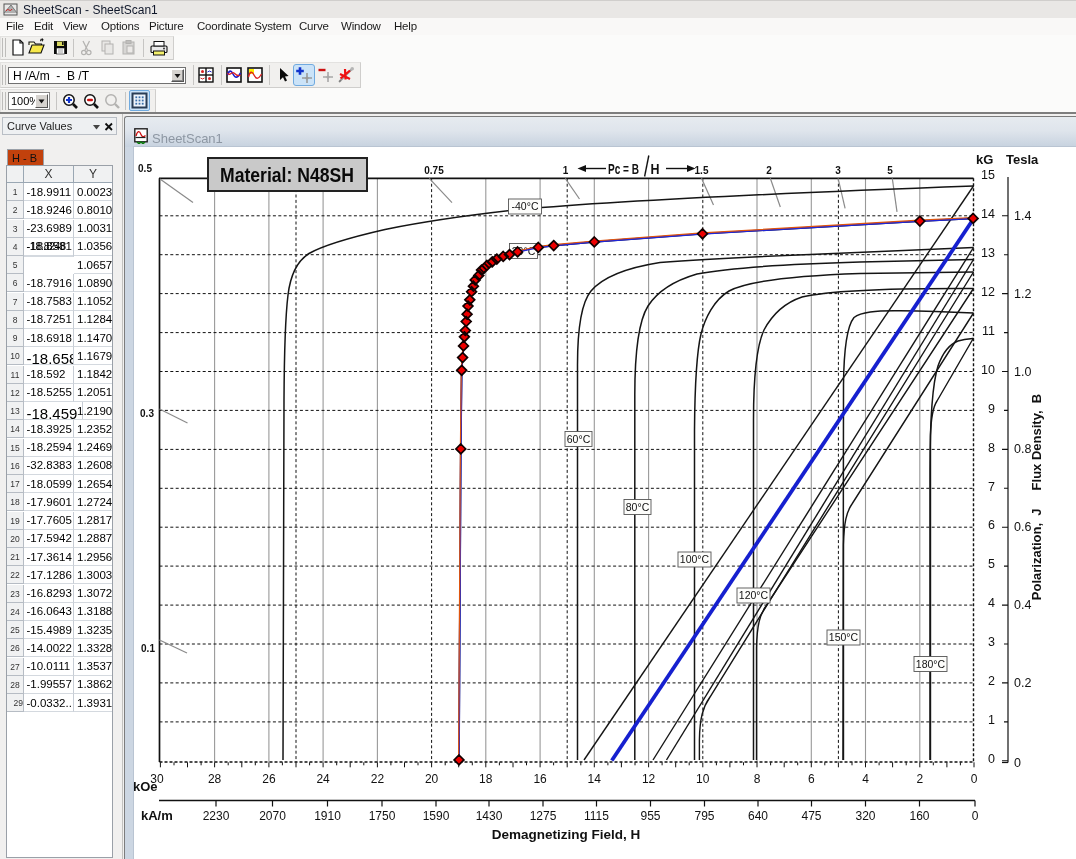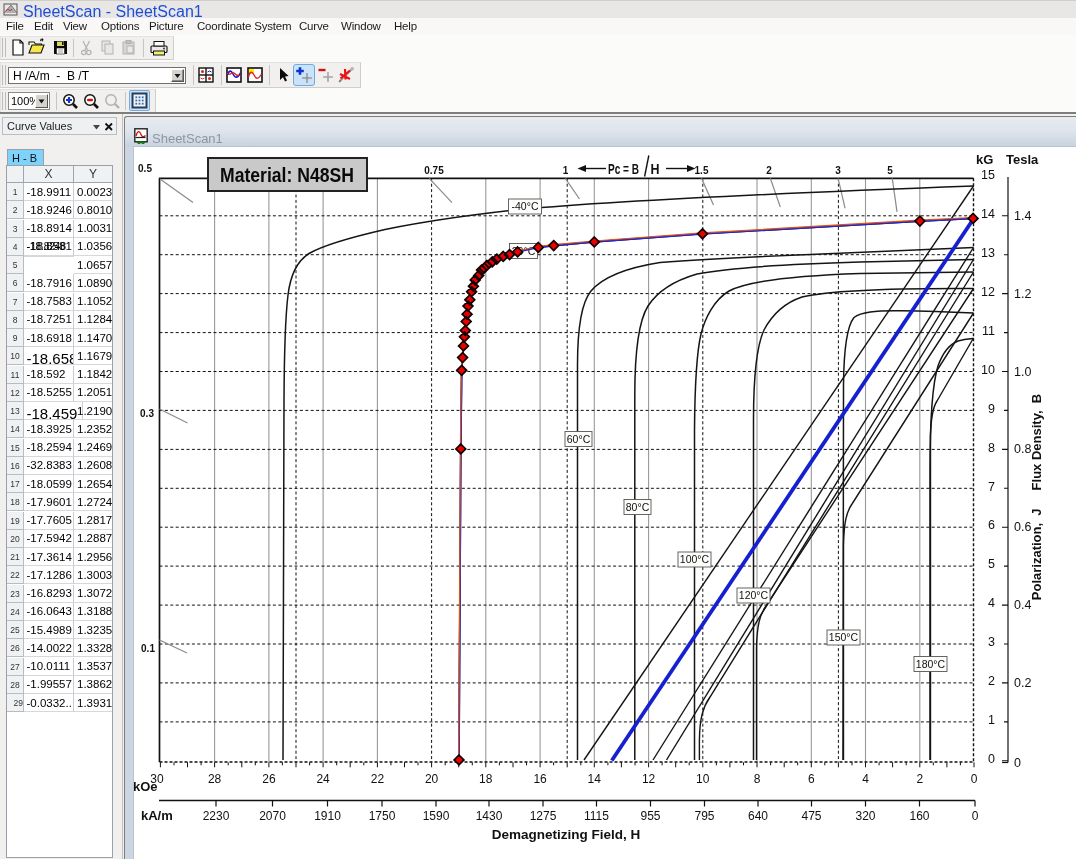--- a/index.html
+++ b/index.html
@@ -7,21 +7,21 @@
 .abs{position:absolute}
 </style></head>
 <body>
 
 <div class="abs" style="left:0;top:0;width:1076px;height:18px;background:#e9e7e5;border-top:1px solid #d0cecc">
  <svg class="abs" style="left:3px;top:1px" width="16" height="16" viewBox="0 0 16 16">
   <rect x="1" y="2" width="13" height="11" fill="#e8e8e8" stroke="#555" stroke-width="1"></rect>
   <path d="M1,11 L8,3 L14,11" fill="#b0b0b0" stroke="#666" stroke-width="0.8"></path>
   <path d="M3,9 C5,5 7,11 9,7" stroke="#cc2222" stroke-width="1" fill="none"></path>
  </svg>
- <span class="abs" style="left:23px;top:2px;font-size:16px;color:#1d4ed8">SheetScan - SheetScan1</span>
+ <span class="abs" style="left:23px;top:2px;font-size:12px;color:#0f172a">SheetScan - SheetScan1</span>
 </div>
 
 <div class="abs" style="left:0;top:18px;width:1076px;height:17px;background:#f9f8f7">
 <span class="abs" style="left:6px;top:2px;font-size:11.5px;letter-spacing:-0.2px;color:#1a1a1a">File</span>
 <span class="abs" style="left:34px;top:2px;font-size:11.5px;letter-spacing:-0.2px;color:#1a1a1a">Edit</span>
 <span class="abs" style="left:63px;top:2px;font-size:11.5px;letter-spacing:-0.2px;color:#1a1a1a">View</span>
 <span class="abs" style="left:101px;top:2px;font-size:11.5px;letter-spacing:-0.2px;color:#1a1a1a">Options</span>
 <span class="abs" style="left:149px;top:2px;font-size:11.5px;letter-spacing:-0.2px;color:#1a1a1a">Picture</span>
 <span class="abs" style="left:197px;top:2px;font-size:11.5px;letter-spacing:-0.2px;color:#1a1a1a">Coordinate System</span>
 <span class="abs" style="left:299px;top:2px;font-size:11.5px;letter-spacing:-0.2px;color:#1a1a1a">Curve</span>
@@ -203,37 +203,37 @@
  <div class="abs" style="left:2px;top:3px;width:115px;height:18px;background:#eef0f2;border:1px solid #b9bec5">
   <span class="abs" style="left:4px;top:2px;font-size:11px;color:#222">Curve Values</span>
   <svg class="abs" style="left:89px;top:5px" width="9" height="8" viewBox="0 0 9 8">
         <path d="M1,2 h7 l-3.5,4.5 z" fill="#444"></path>
       </svg>
   <svg class="abs" style="left:101px;top:4px" width="10" height="10" viewBox="0 0 10 10">
         <path d="M1.5,1.5 L8,8 M8,1.5 L1.5,8" stroke="#111" stroke-width="1.8"></path>
       </svg>
  </div>
 
- <div class="abs" style="left:7px;top:35px;width:37px;height:19px;background:#7dd3fc;border:1px solid #9aa0a8;border-bottom:none">
+ <div class="abs" style="left:7px;top:35px;width:37px;height:19px;background:#c2410c;border:1px solid #9aa0a8;border-bottom:none">
   <span class="abs" style="left:4px;top:2px;font-size:11px;color:#111">H - B</span>
  </div>
 </div>
 
 <div class="abs" style="left:6px;top:164.5px;width:107px;height:693px;background:#fff;border:1px solid #9aa0a8;overflow:hidden">
 <div class="abs" style="left:0;top:0;width:17px;height:17.5px;background:#f0f1f2;border-right:1px solid #9aa7b3;border-bottom:1px solid #9aa7b3"></div>
 <div class="abs" style="left:17px;top:0;width:50px;height:17.5px;background:#f0f1f2;border-right:1px solid #9aa7b3;border-bottom:1px solid #9aa7b3;text-align:center;font-size:12px;color:#333;padding-top:1px">X</div>
 <div class="abs" style="left:67px;top:0;width:38px;height:17.5px;background:#f0f1f2;border-bottom:1px solid #9aa7b3;text-align:center;font-size:12px;color:#333;padding-top:1px">Y</div>
 <div class="abs" style="left:0;top:17.5px;width:17px;height:18.2px;background:#f0f1f2;border-right:1px solid #b6bcc4;border-bottom:1px solid #b6bcc4;font-size:8.5px;color:#333;text-align:center;padding-top:4px">1</div>
 <div class="abs" style="left:17px;top:17.5px;width:50px;height:18.2px;border-right:1px solid #c6ccd4;border-bottom:1px solid #d4d9df;font-size:11.5px;color:#000;padding:2.5px 0 0 2.5px;white-space:nowrap;overflow:hidden">-18.9911</div>
 <div class="abs" style="left:67px;top:17.5px;width:38px;height:18.2px;border-bottom:1px solid #d4d9df;font-size:11.5px;color:#000;padding:2.5px 0 0 3px;white-space:nowrap;overflow:hidden">0.002338</div>
 <div class="abs" style="left:0;top:35.8px;width:17px;height:18.2px;background:#f0f1f2;border-right:1px solid #b6bcc4;border-bottom:1px solid #b6bcc4;font-size:8.5px;color:#333;text-align:center;padding-top:4px">2</div>
 <div class="abs" style="left:17px;top:35.8px;width:50px;height:18.2px;border-right:1px solid #c6ccd4;border-bottom:1px solid #d4d9df;font-size:11.5px;color:#000;padding:2.5px 0 0 2.5px;white-space:nowrap;overflow:hidden">-18.9246</div>
 <div class="abs" style="left:67px;top:35.8px;width:38px;height:18.2px;border-bottom:1px solid #d4d9df;font-size:11.5px;color:#000;padding:2.5px 0 0 3px;white-space:nowrap;overflow:hidden">0.801087</div>
 <div class="abs" style="left:0;top:54.0px;width:17px;height:18.2px;background:#f0f1f2;border-right:1px solid #b6bcc4;border-bottom:1px solid #b6bcc4;font-size:8.5px;color:#333;text-align:center;padding-top:4px">3</div>
-<div class="abs" style="left:17px;top:54.0px;width:50px;height:18.2px;border-right:1px solid #c6ccd4;border-bottom:1px solid #d4d9df;font-size:11.5px;color:#000;padding:2.5px 0 0 2.5px;white-space:nowrap;overflow:hidden">-18.8914</div>
+<div class="abs" style="left:17px;top:54.0px;width:50px;height:18.2px;border-right:1px solid #c6ccd4;border-bottom:1px solid #d4d9df;font-size:11.5px;color:#000;padding:2.5px 0 0 2.5px;white-space:nowrap;overflow:hidden">-23.6989</div>
 <div class="abs" style="left:67px;top:54.0px;width:38px;height:18.2px;border-bottom:1px solid #d4d9df;font-size:11.5px;color:#000;padding:2.5px 0 0 3px;white-space:nowrap;overflow:hidden">1.0031</div>
 <div class="abs" style="left:0;top:72.2px;width:17px;height:18.2px;background:#f0f1f2;border-right:1px solid #b6bcc4;border-bottom:1px solid #b6bcc4;font-size:8.5px;color:#333;text-align:center;padding-top:4px">4</div>
 <div class="abs" style="left:17px;top:72.2px;width:50px;height:18.2px;border-right:1px solid #c6ccd4;border-bottom:1px solid #d4d9df;font-size:11.5px;color:#000;padding:2.5px 0 0 2.5px;white-space:nowrap;overflow:hidden">-18.8581</div>
 <div class="abs" style="left:67px;top:72.2px;width:38px;height:18.2px;border-bottom:1px solid #d4d9df;font-size:11.5px;color:#000;padding:2.5px 0 0 3px;white-space:nowrap;overflow:hidden">1.0356</div>
 <div class="abs" style="left:0;top:90.5px;width:17px;height:18.2px;background:#f0f1f2;border-right:1px solid #b6bcc4;border-bottom:1px solid #b6bcc4;font-size:8.5px;color:#333;text-align:center;padding-top:4px">5</div>
 <div class="abs" style="left:17px;top:73px;width:50px;height:18.2px;border-right:1px solid #c6ccd4;border-bottom:1px solid #d4d9df;font-size:10px;color:#000;padding:2.5px 0 0 2.5px;white-space:nowrap;overflow:hidden">-18.8248</div>
 <div class="abs" style="left:67px;top:90.5px;width:38px;height:18.2px;border-bottom:1px solid #d4d9df;font-size:11.5px;color:#000;padding:2.5px 0 0 3px;white-space:nowrap;overflow:hidden">1.065790</div>
 <div class="abs" style="left:0;top:108.8px;width:17px;height:18.2px;background:#f0f1f2;border-right:1px solid #b6bcc4;border-bottom:1px solid #b6bcc4;font-size:8.5px;color:#333;text-align:center;padding-top:4px">6</div>
 <div class="abs" style="left:17px;top:108.8px;width:50px;height:18.2px;border-right:1px solid #c6ccd4;border-bottom:1px solid #d4d9df;font-size:11.5px;color:#000;padding:2.5px 0 0 2.5px;white-space:nowrap;overflow:hidden">-18.7916</div>
 <div class="abs" style="left:67px;top:108.8px;width:38px;height:18.2px;border-bottom:1px solid #d4d9df;font-size:11.5px;color:#000;padding:2.5px 0 0 3px;white-space:nowrap;overflow:hidden">1.089013</div>

